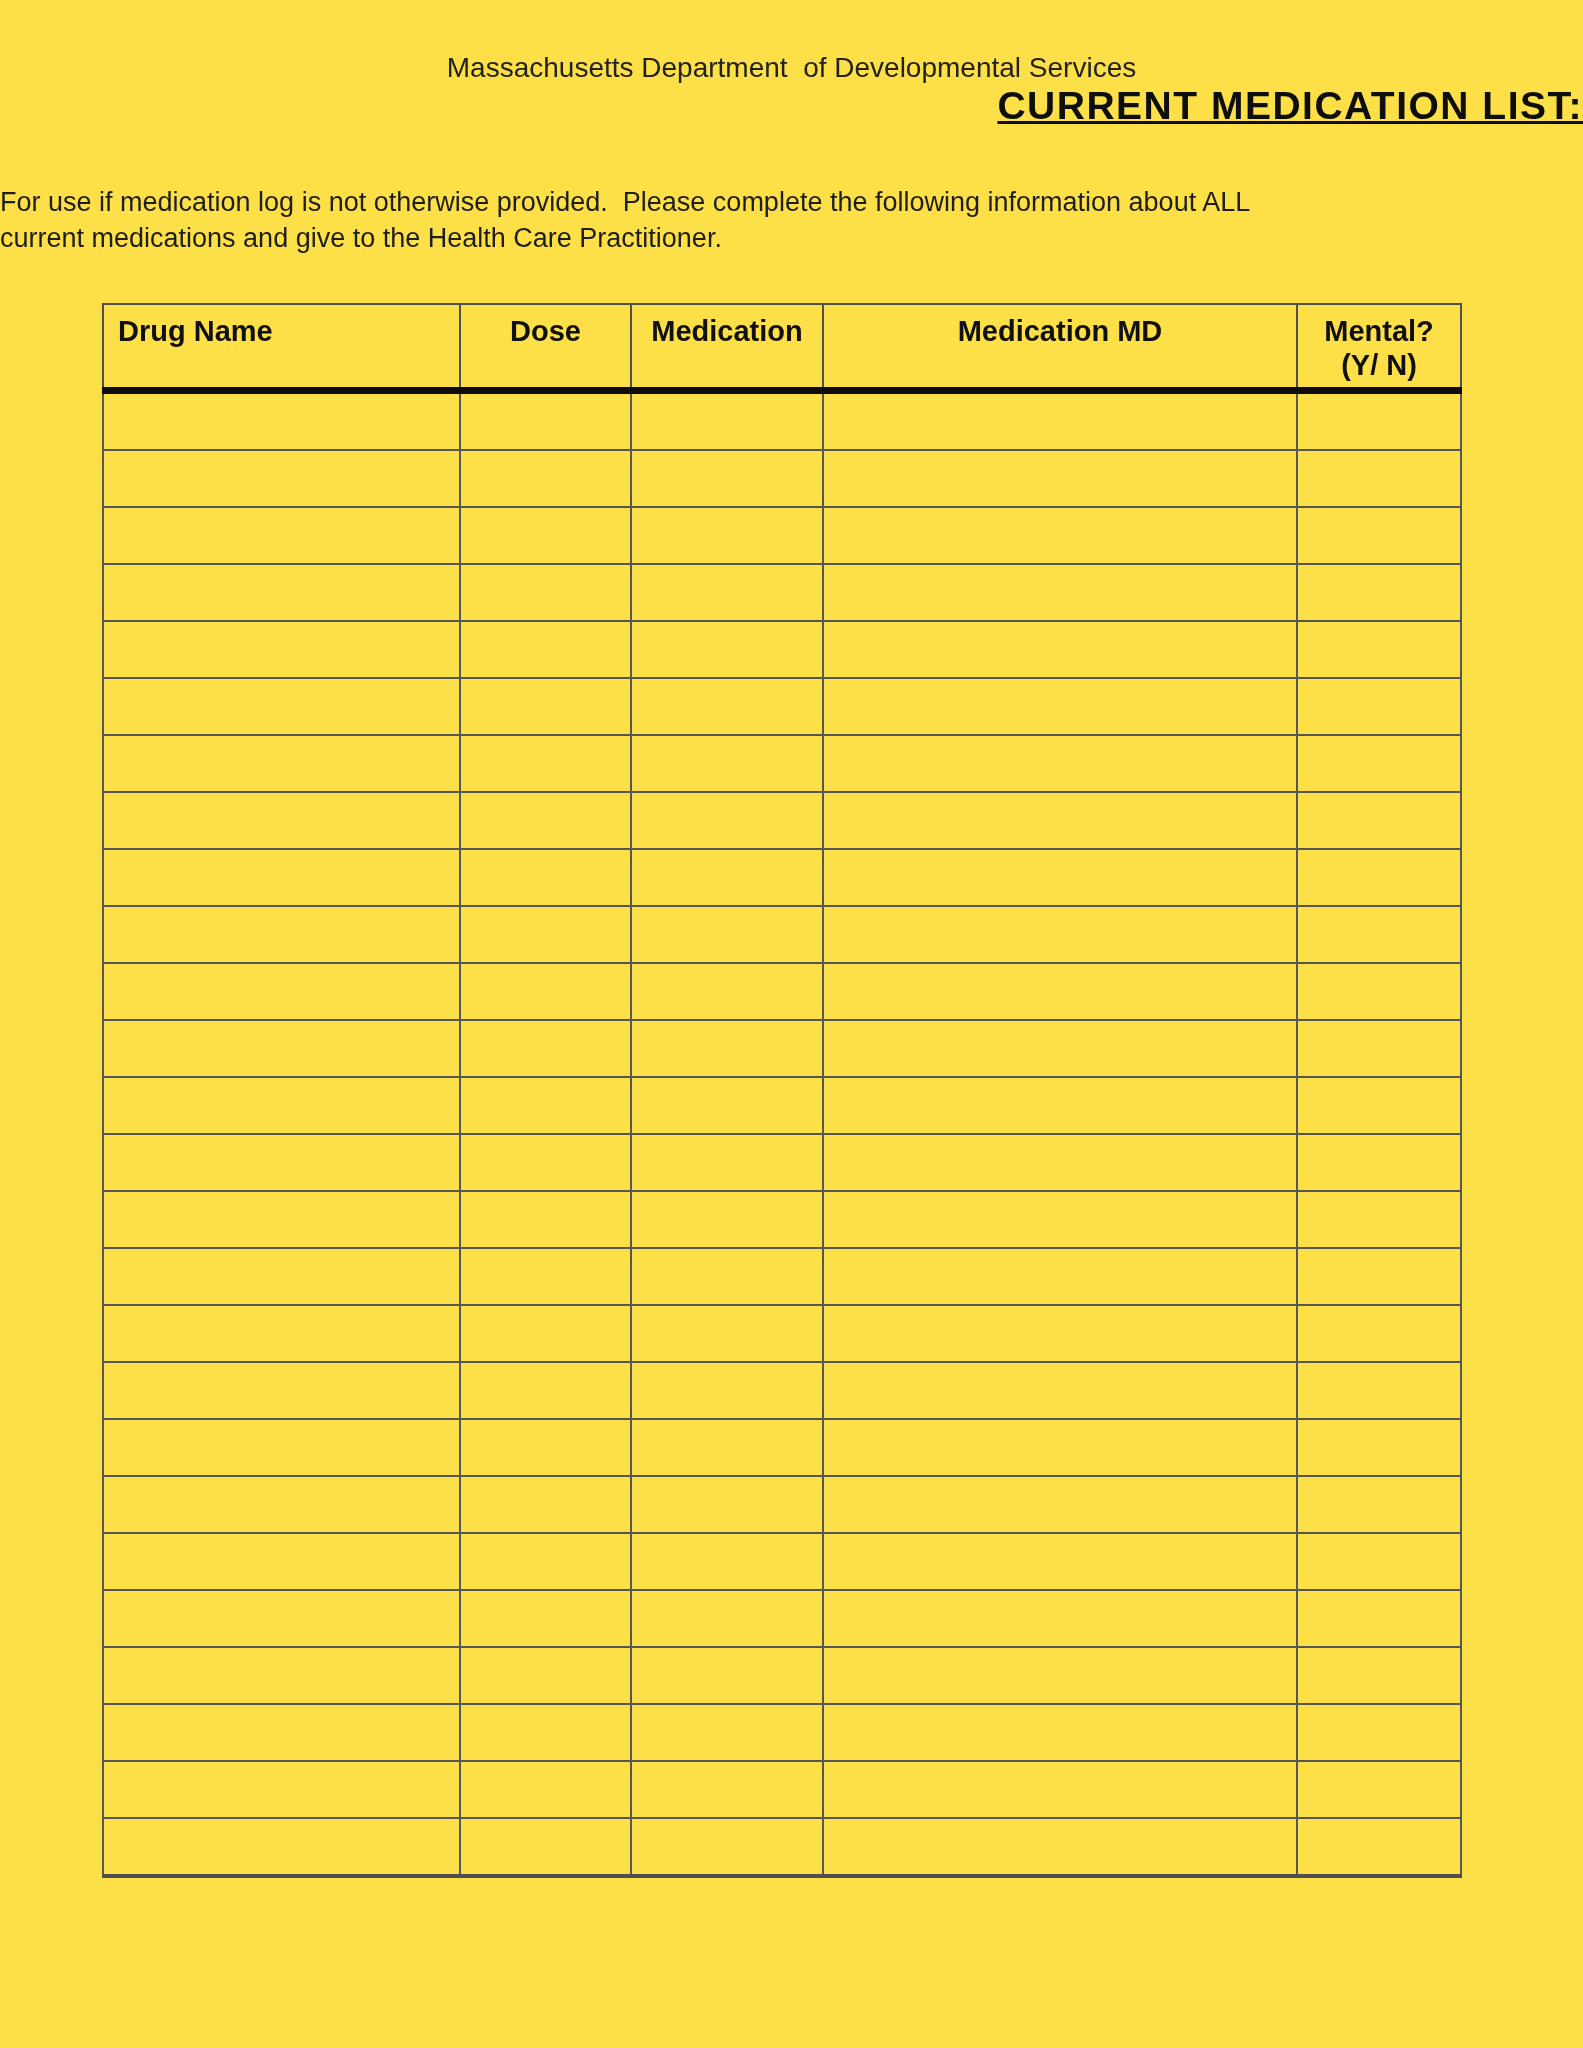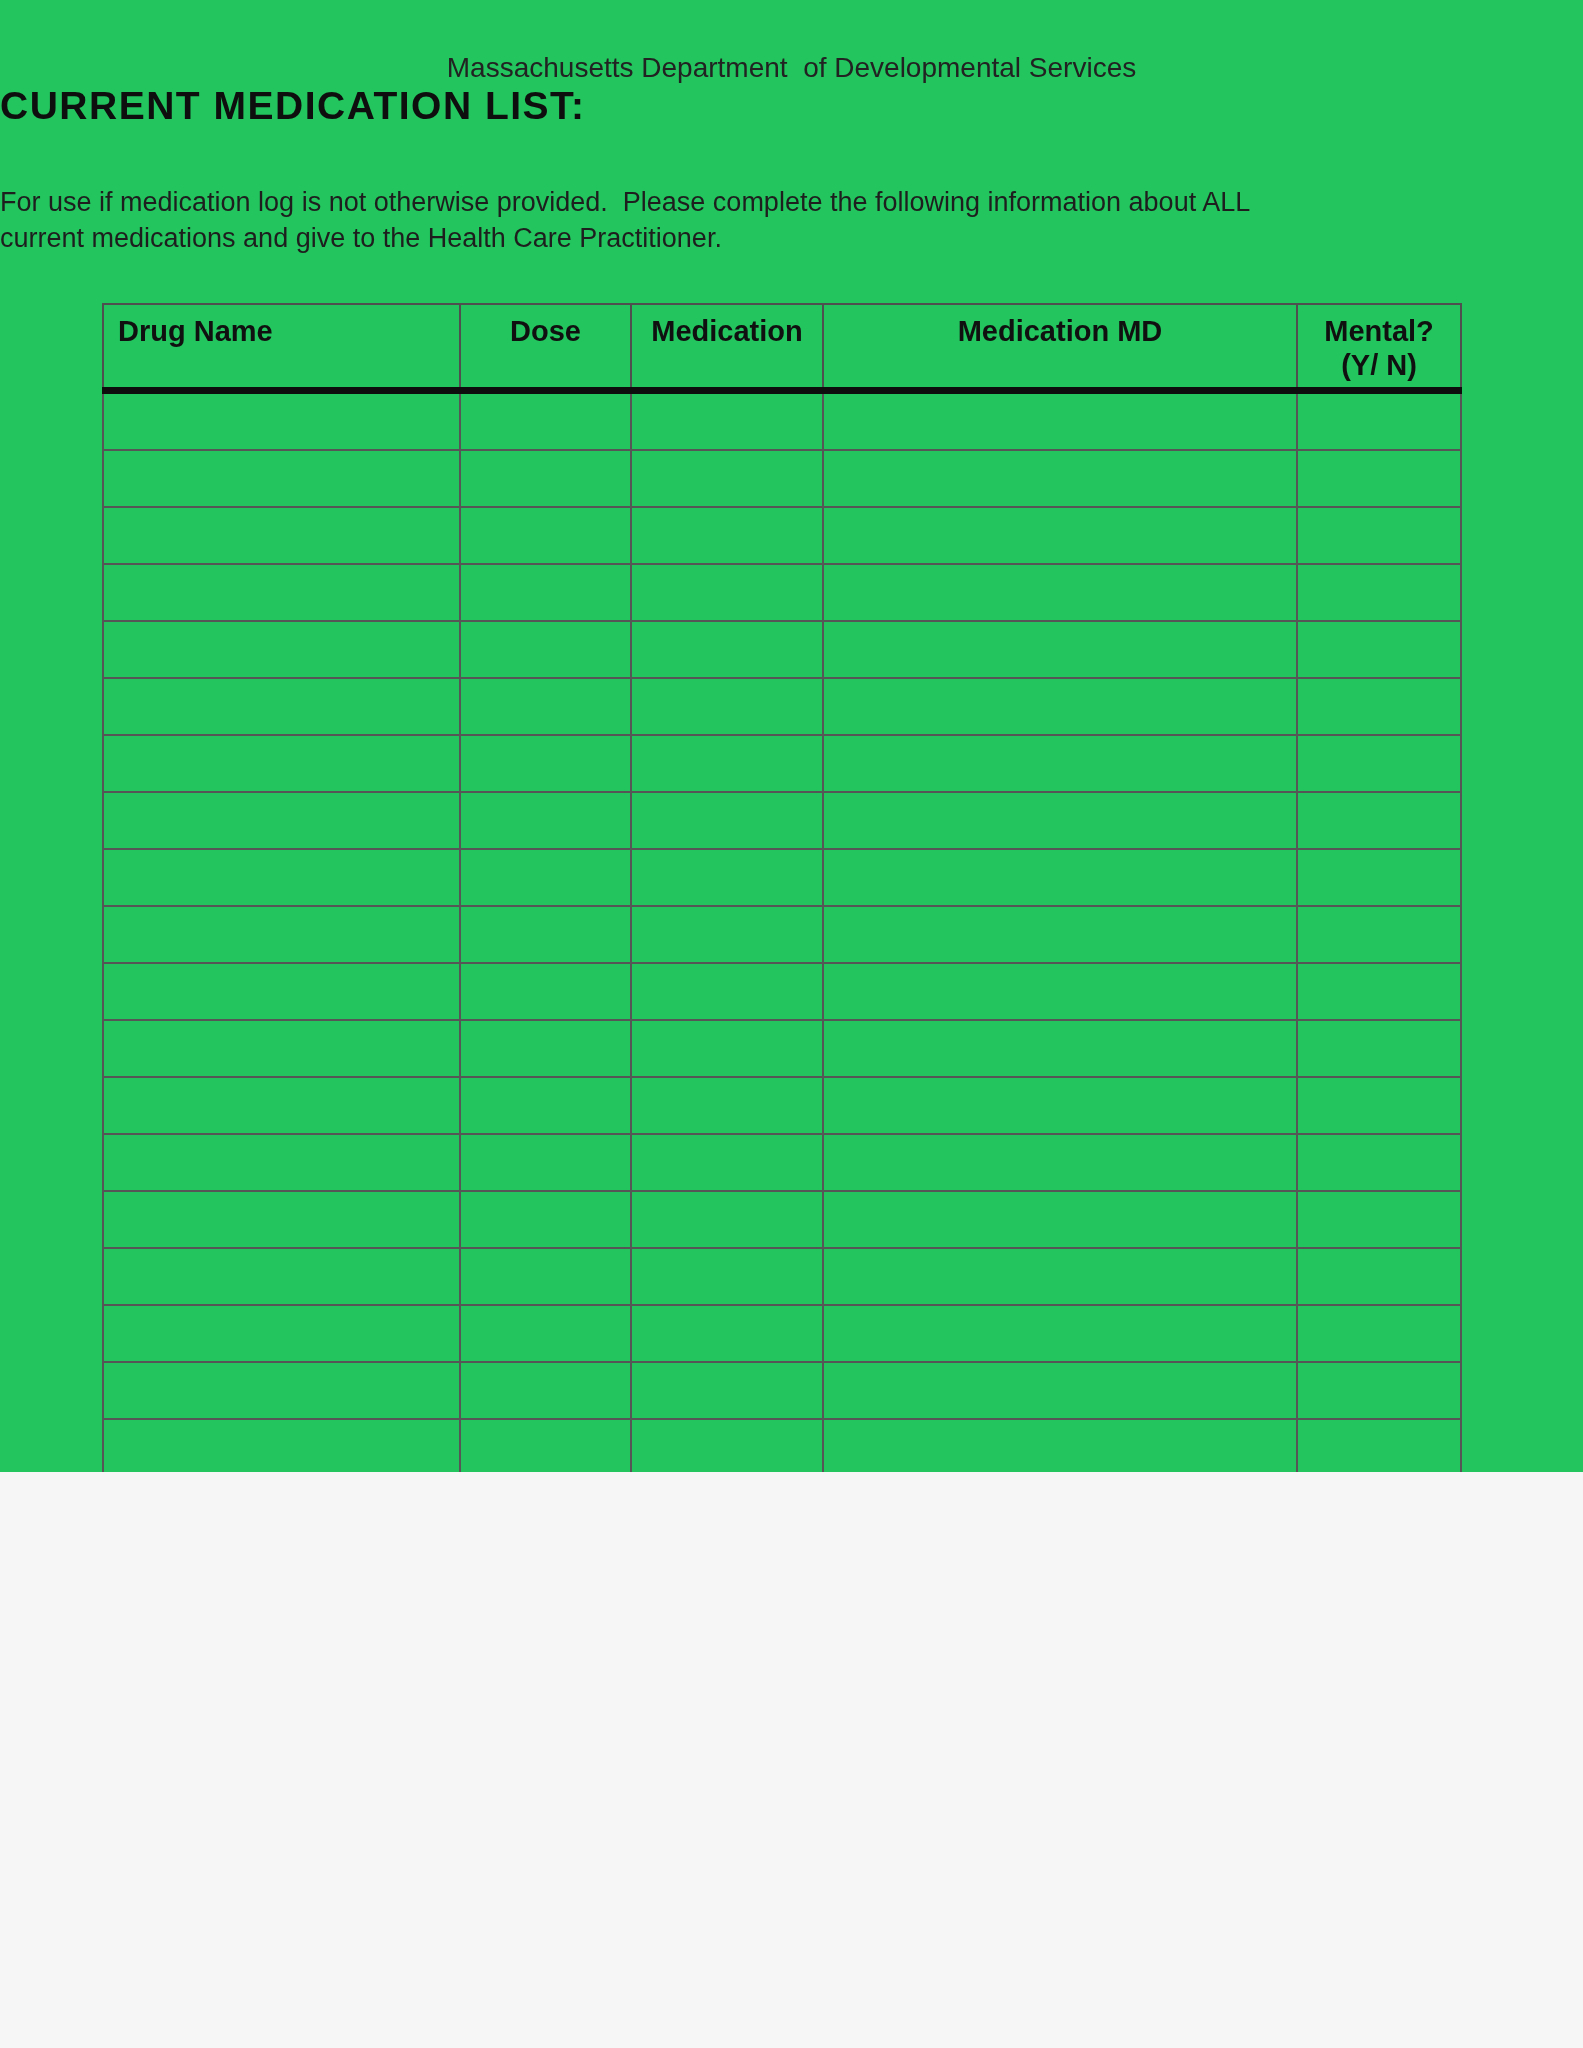--- a/index.html
+++ b/index.html
@@ -3,47 +3,48 @@
 <meta charset="utf-8">
 <style>
   html, body {
     margin: 0;
     padding: 0;
     background: #f6f6f6;
   }
   .page {
     position: relative;
     width: 1583px;
-    height: 1472px;
-    background: #22c55e;
+    height: 2048px;
+    background: #fde047;
     font-family: "Liberation Sans", sans-serif;
     color: #1b1b1b;
     overflow: hidden;
   }
   .org-line {
     position: absolute;
     top: 52px;
     left: 0;
     width: 100%;
     text-align: center;
     font-size: 28px;
     font-weight: 400;
     white-space: pre-wrap;
     color: #222;
   }
   .doc-title {
     position: absolute;
     top: 84px;
     left: 0;
     width: 100%;
-    text-align: left;
+    text-align: right;
     font-size: 39px;
     font-weight: 700;
     letter-spacing: 1.5px;
     color: #0e0e0e;
+    text-decoration: underline;
   }
   .intro {
     position: absolute;
     top: 184px;
     left: 0;
     width: 100%;
     text-align: left;
     font-size: 27px;
     line-height: 36px;
     color: #1e1e1e;

